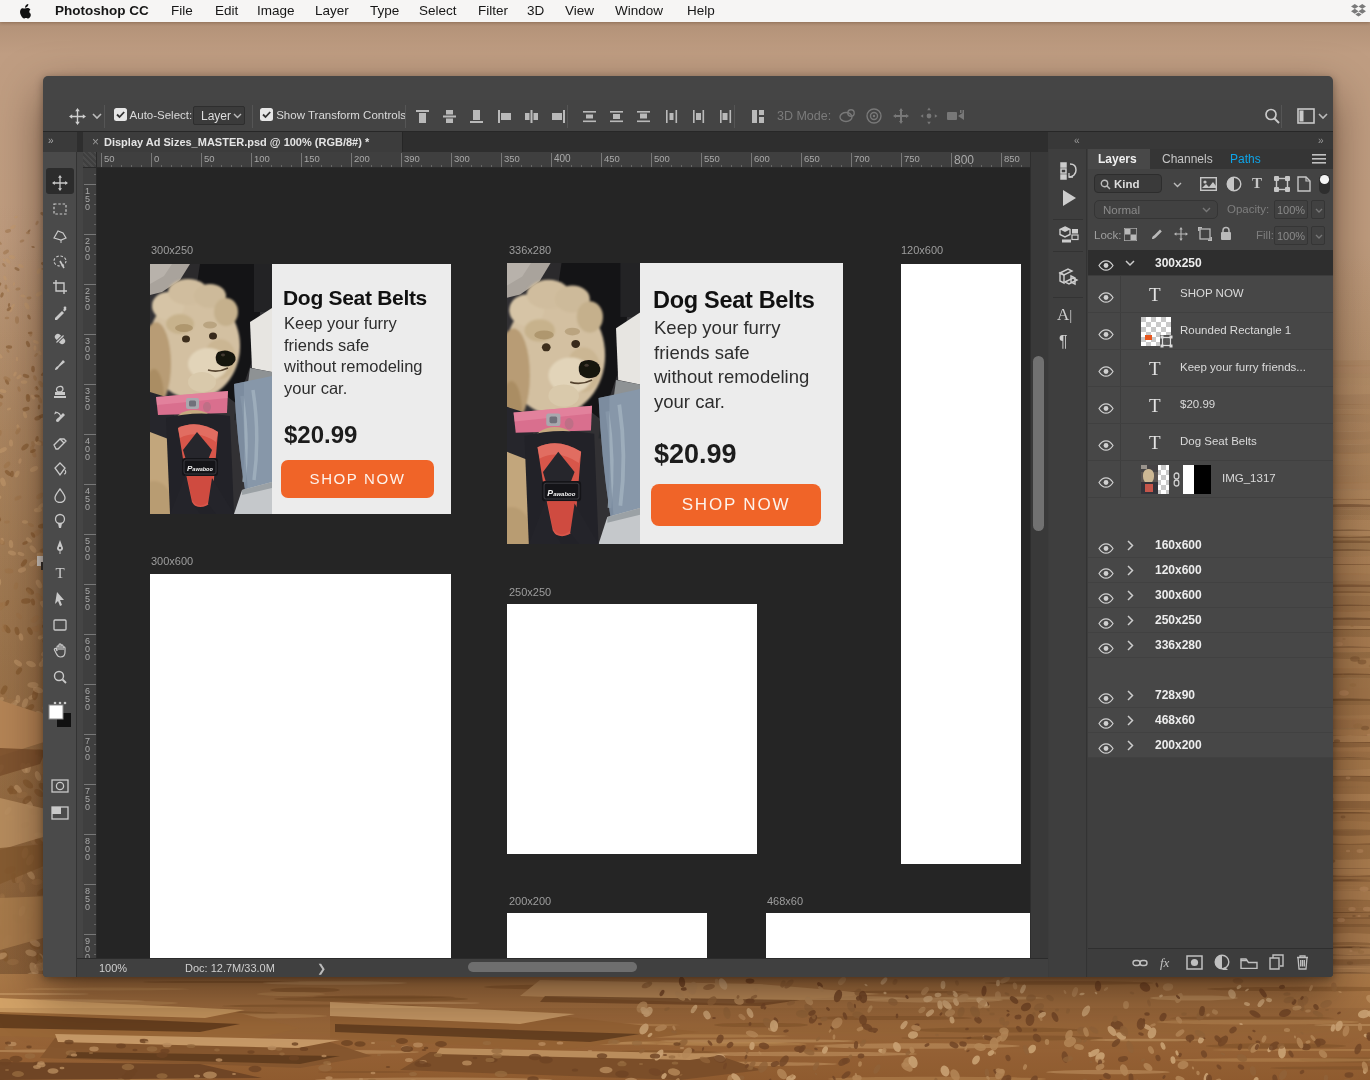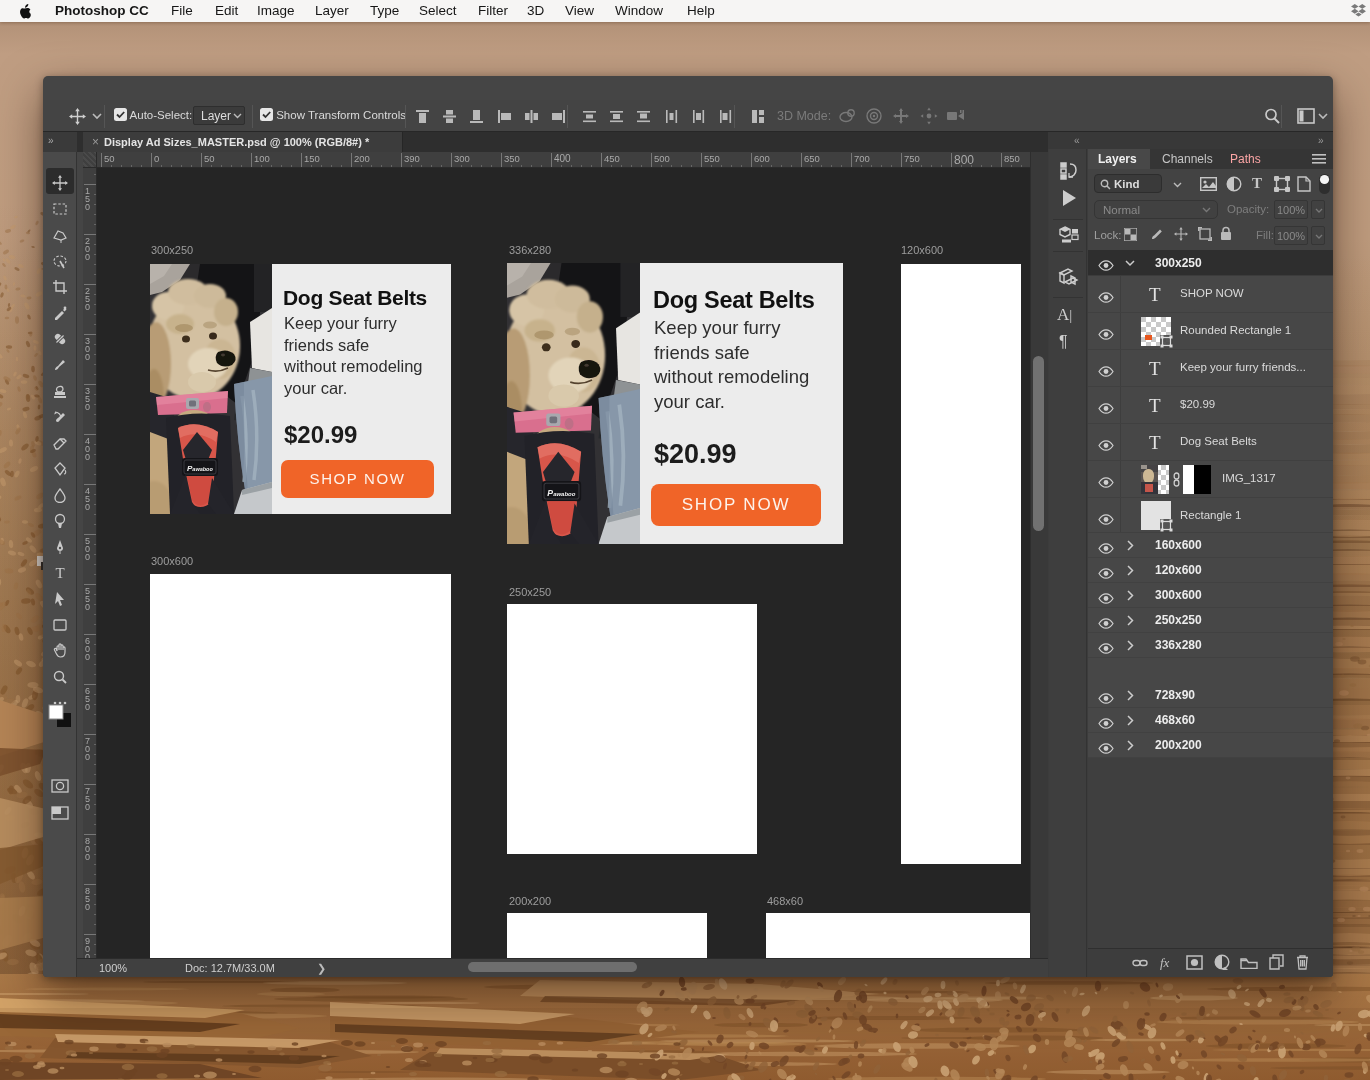--- a/index.html
+++ b/index.html
@@ -1875,21 +1875,21 @@
           </g>
         </svg>
         <div class="abs" style="left:4px;top:148px;width:30px;height:1px;background:#333"></div>
         <div class="abs" style="left:8px;top:156px;color:#cdcdcd;font-size:17px;font-family:'Liberation Serif'">A<span style="font-size:15px">|</span></div>
         <div class="abs" style="left:10px;top:184px;color:#cdcdcd;font-size:16px">¶</div>
       </div>
       <div class="abs" style="left:1045px;top:73px;width:245px;height:828px;background:#434343">
         <div class="abs" style="left:0;top:0;width:245px;height:20px;background:#353535">
           <div class="abs" style="left:0;top:0;width:62px;height:20px;background:#484848;color:#f0f0f0;font-size:12px;font-weight:bold;padding:3px 0 0 10px">Layers</div>
           <span class="abs" style="left:74px;top:3px;color:#c6c6c6;font-size:12px">Channels</span>
-          <span class="abs" style="left:142px;top:3px;color:#fca5a5;font-size:12px">Paths</span>
+          <span class="abs" style="left:142px;top:3px;color:#0ea5e9;font-size:12px">Paths</span>
           <svg class="abs" style="left:224px;top:5px" width="14" height="10" viewBox="0 0 14 10">
             <g fill="#c0c0c0">
               <rect y="0" width="14" height="1.6"></rect>
               <rect y="4" width="14" height="1.6"></rect>
               <rect y="8" width="14" height="1.6"></rect>
             </g>
           </svg>
         </div>
         <div class="abs" style="left:6px;top:25px;width:68px;height:19px;background:#3a3a3a;border:1px solid #2d2d2d;border-radius:4px;color:#ddd;font-size:11.5px">
           <svg class="abs" style="left:5px;top:4px" width="11" height="11" viewBox="0 0 11 11">
@@ -2061,39 +2061,20 @@
           <svg class="abs" style="left:84px;top:11px" width="9" height="15" viewBox="0 0 9 15">
             <g fill="none" stroke="#cfcfcf" stroke-width="1.3">
               <rect x="2.2" y="1" width="4.6" height="6" rx="2.3"></rect>
               <rect x="2.2" y="8" width="4.6" height="6" rx="2.3"></rect>
             </g>
           </svg>
           <div class="abs" style="left:95px;top:4px;width:28px;height:29px;background:#fff">
             <div class="abs" style="left:11px;top:0;width:17px;height:29px;background:#000"></div>
           </div>
           <span class="abs" style="left:134px;top:11px;color:#dadada;font-size:11.5px">IMG_1317</span>
-        </div>
-        <div class="abs" style="left:0;top:349px;width:245px;height:35px;background:#474747;border-bottom:1px solid #404040">
-          <div class="abs" style="left:10px;top:13px"><svg width="16" height="11" viewBox="0 0 16 11">
-              <path d="M1 5.5C3.5 1.5 6 0.8 8 0.8s4.5.7 7 4.7C12.5 9.5 10 10.2 8 10.2S3.5 9.5 1 5.5z" fill="none" stroke="#d0d0d0" stroke-width="1.2"></path>
-              <circle cx="8" cy="5.5" r="2.4" fill="#d0d0d0"></circle>
-            </svg></div>
-          <div class="abs" style="left:32px;top:0;width:1px;height:100%;background:#3e3e3e"></div>
-          <div class="abs" style="left:53px;top:3px;width:30px;height:29px;background:#e3e3e3"></div>
-          <svg class="abs" style="left:72px;top:21px" width="13" height="13" viewBox="0 0 13 13">
-            <rect x="0" y="0" width="13" height="13" fill="#454545" opacity="0.9"></rect>
-            <rect x="2.5" y="2.5" width="8" height="8" fill="none" stroke="#dcdcdc" stroke-width="1.2"></rect>
-            <g fill="#dcdcdc">
-              <rect x="0.5" y="0.5" width="3" height="3"></rect>
-              <rect x="9.5" y="0.5" width="3" height="3"></rect>
-              <rect x="0.5" y="9.5" width="3" height="3"></rect>
-              <rect x="9.5" y="9.5" width="3" height="3"></rect>
-            </g>
-          </svg>
-          <span class="abs" style="left:92px;top:11px;color:#dadada;font-size:11.5px">Rectangle 1</span>
         </div>
         <div class="abs" style="left:0;top:384px;width:245px;height:25px;background:#474747;border-bottom:1px solid #414141">
           <div class="abs" style="left:10px;top:7px"><svg width="16" height="11" viewBox="0 0 16 11">
               <path d="M1 5.5C3.5 1.5 6 0.8 8 0.8s4.5.7 7 4.7C12.5 9.5 10 10.2 8 10.2S3.5 9.5 1 5.5z" fill="none" stroke="#d0d0d0" stroke-width="1.2"></path>
               <circle cx="8" cy="5.5" r="2.4" fill="#d0d0d0"></circle>
             </svg></div>
           <svg class="abs" style="left:39px;top:7px" width="7" height="11" viewBox="0 0 7 11">
             <path d="M1 1l4.5 4.5L1 10" stroke="#ccc" stroke-width="1.5" fill="none"></path>
           </svg>
           <span class="abs" style="left:67px;top:5px;color:#ededed;font-size:12px;font-weight:bold">160x600</span>

